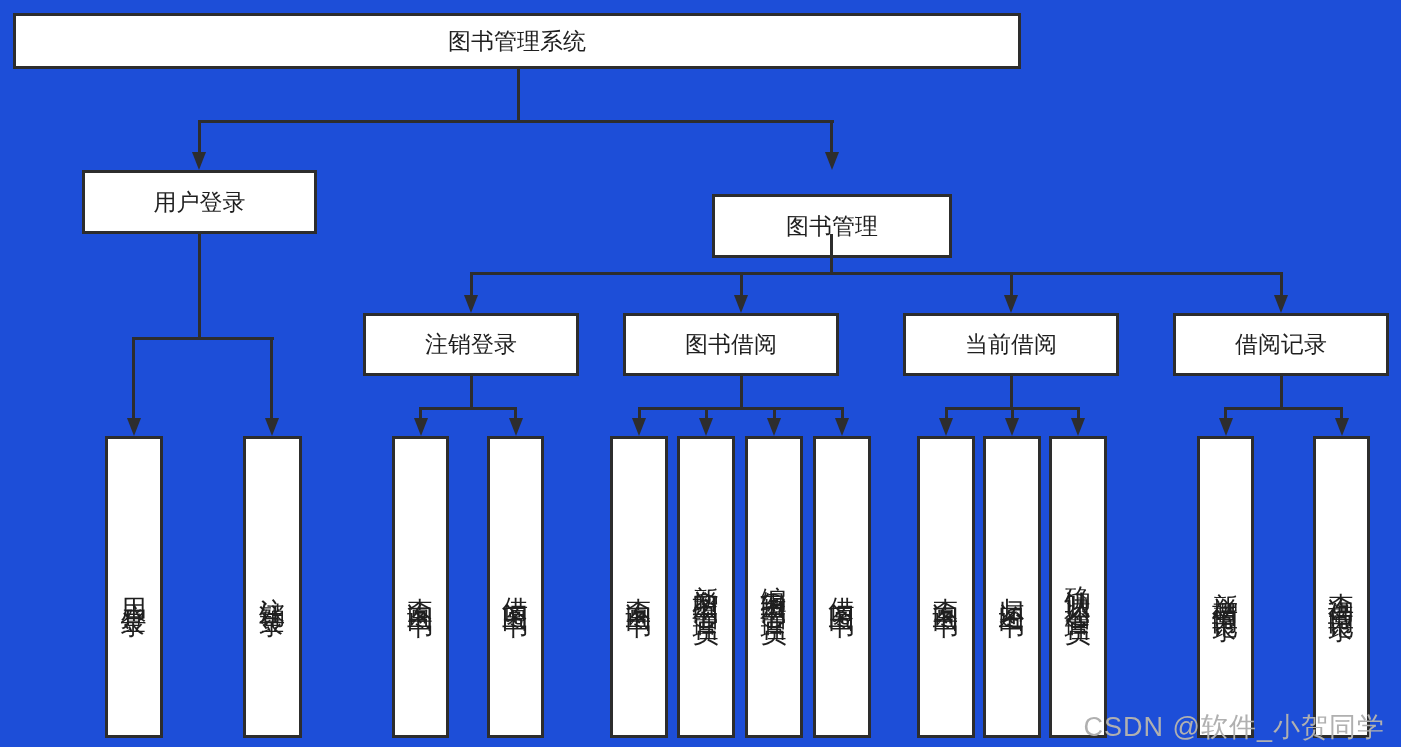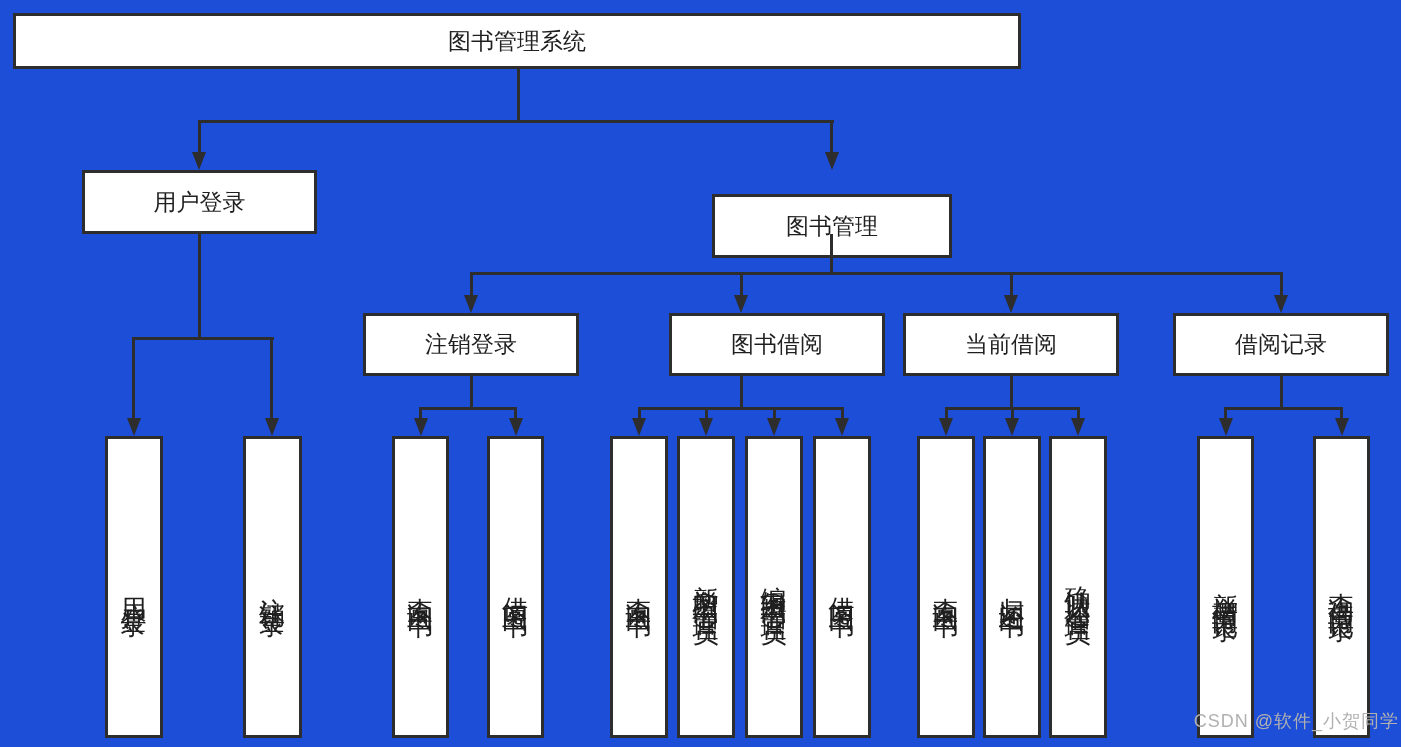--- a/index.html
+++ b/index.html
@@ -17,22 +17,22 @@
     font-size:26px;letter-spacing:5px;line-height:1;
   }
   .vl{position:absolute;width:3px;background:#2d2d2d;}
   .hl{position:absolute;height:3px;background:#2d2d2d;}
   .arr{
     position:absolute;width:0;height:0;
     border-left:7px solid transparent;border-right:7px solid transparent;
     border-top:18px solid #2d2d2d;
   }
   .watermark{
-    position:absolute;top:709px;right:2px;
-    font-size:18px;letter-spacing:1px;color:#b0b0b0;
+    position:absolute;top:709px;right:16px;
+    font-size:27px;letter-spacing:1px;color:#b0b0b0;
   }
 </style>
 </head>
 <body>
 
 <div class="canvas">
 
   <div class="box" style="left:13px;top:13px;width:1008px;height:56px;">
     <span>图书管理系统</span>
   </div>
@@ -72,21 +72,21 @@
   <div class="vl" style="left:740px;top:272px;height:25px;"></div>
   <div class="arr" style="left:734px;top:295px;"></div>
   <div class="vl" style="left:1010px;top:272px;height:25px;"></div>
   <div class="arr" style="left:1004px;top:295px;"></div>
   <div class="vl" style="left:1280px;top:272px;height:25px;"></div>
   <div class="arr" style="left:1274px;top:295px;"></div>
 
   <div class="box" style="left:363px;top:313px;width:216px;height:63px;">
     <span>注销登录</span>
   </div>
-  <div class="box" style="left:669px;top:313px;width:216px;height:63px;">
+  <div class="box" style="left:623px;top:313px;width:216px;height:63px;">
     <span>图书借阅</span>
   </div>
   <div class="box" style="left:903px;top:313px;width:216px;height:63px;">
     <span>当前借阅</span>
   </div>
   <div class="box" style="left:1173px;top:313px;width:216px;height:63px;">
     <span>借阅记录</span>
   </div>
 
   <div class="vl" style="left:470px;top:376px;height:31px;"></div>

